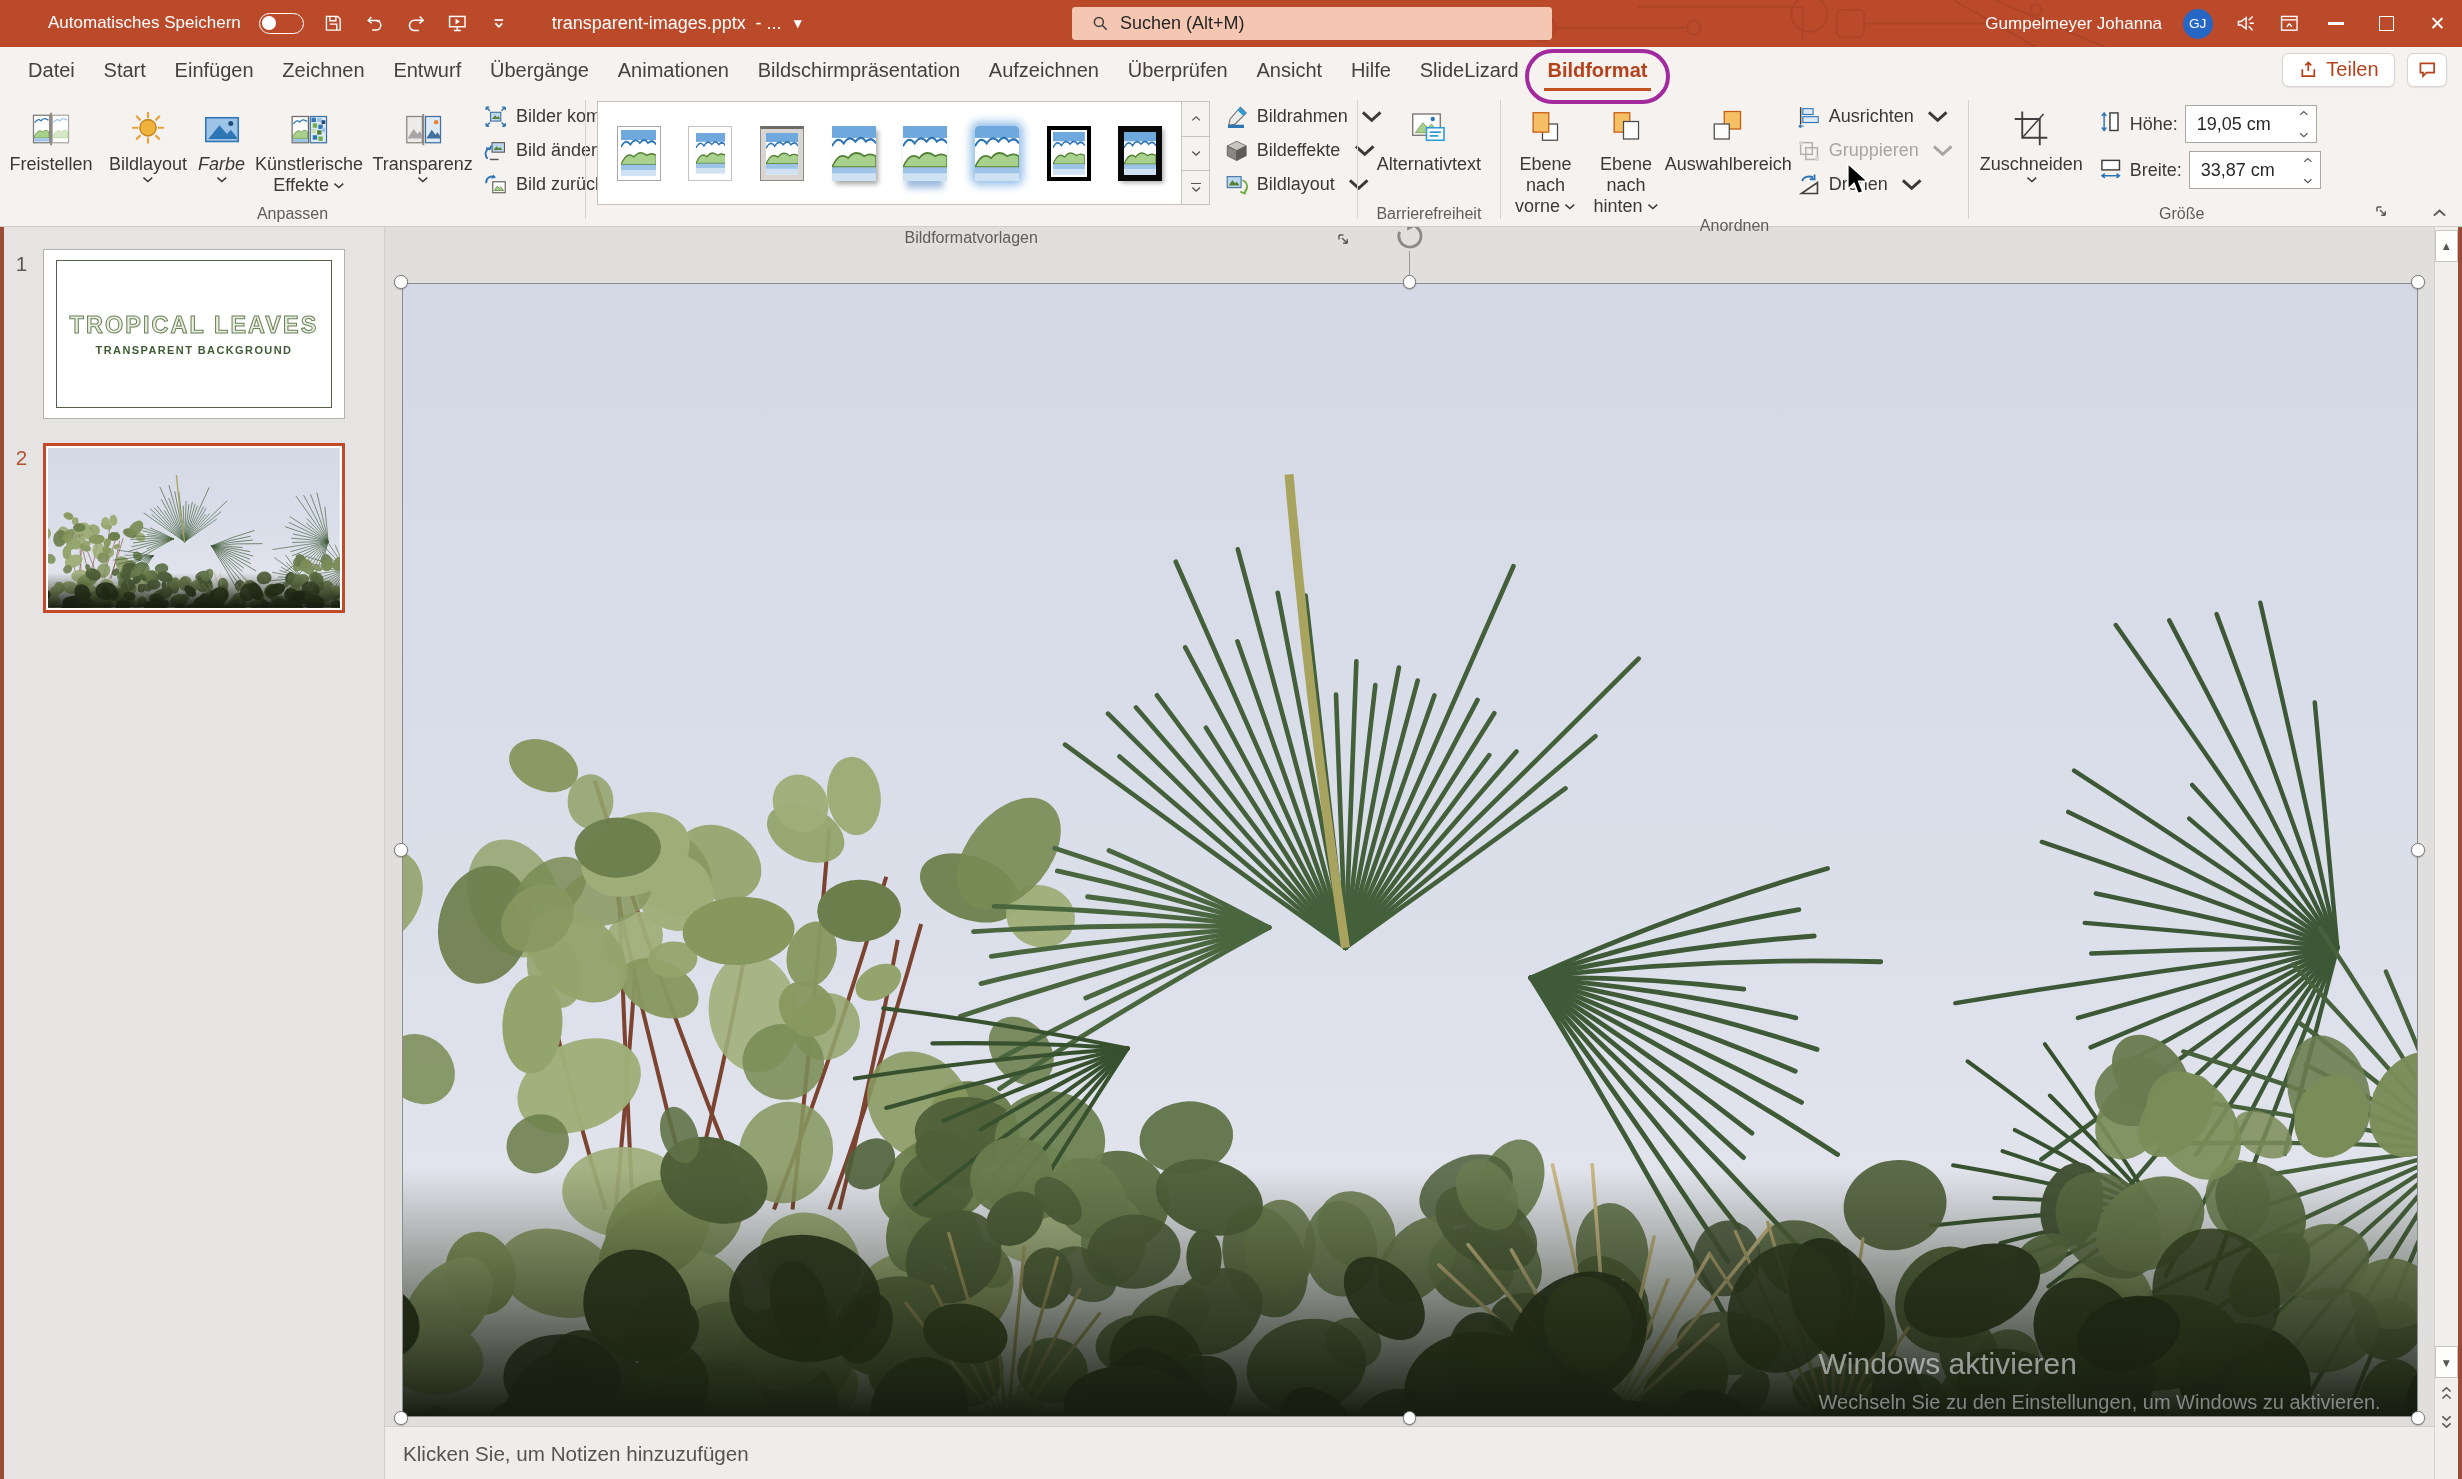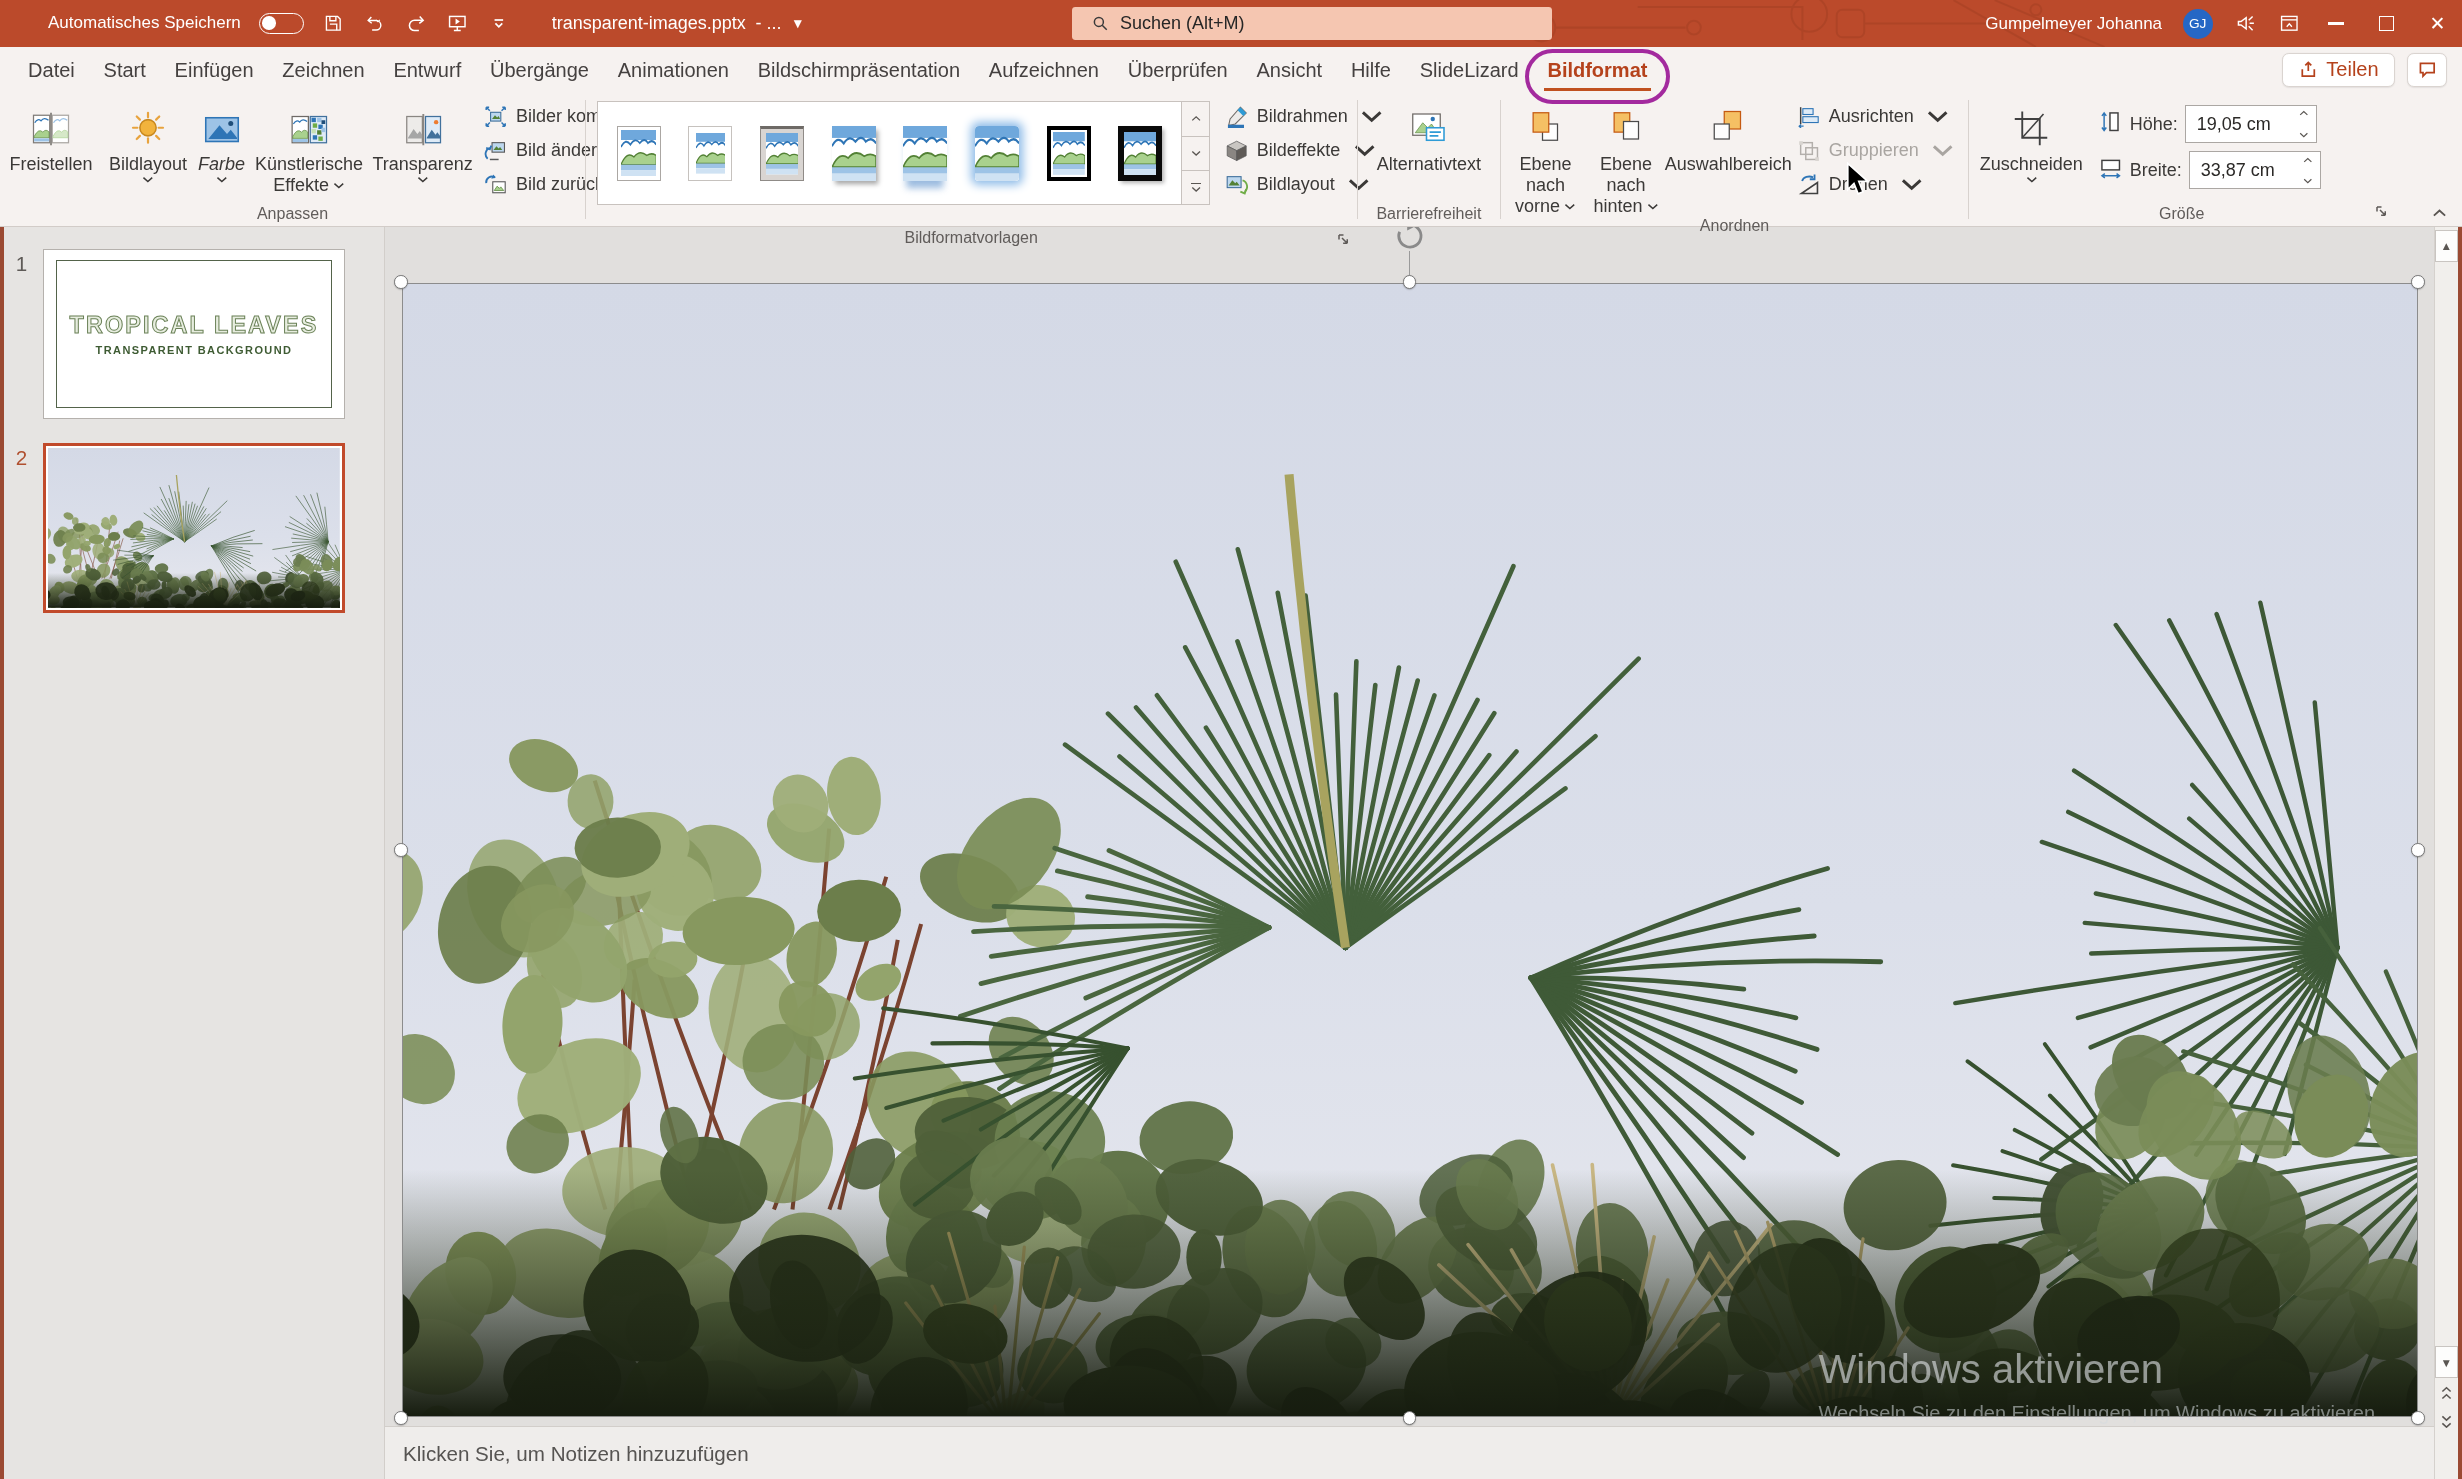--- a/index.html
+++ b/index.html
@@ -135,21 +135,21 @@
   .handle { position:absolute; width:13.7px; height:13.7px; border-radius:50%; background:#fff;
     border:1.4px solid #767676; box-shadow:0 0.7px 1.4px rgba(0,0,0,.25); z-index:5;}
   .h-tl{left:-7.6px;top:-7.6px;} .h-tm{left:calc(50% - 6.9px);top:-7.6px;} .h-tr{right:-7.6px;top:-7.6px;}
   .h-ml{left:-7.6px;top:calc(50% - 6.9px);} .h-mr{right:-7.6px;top:calc(50% - 6.9px);}
   .h-bl{left:-7.6px;bottom:-7.6px;} .h-bm{left:calc(50% - 6.9px);bottom:-7.6px;} .h-br{right:-7.6px;bottom:-7.6px;}
   .rot-stem { position:absolute; left:calc(50% - 0.7px); top:-32px; width:1.4px; height:27.5px; background:#9A9A9A; }
   .rotator { position:absolute; left:calc(50% - 16px); top:-63px; width:32px; height:32px; }
   .rotator svg { width:32px; height:32px; }
 
   .watermark { position:absolute; left:1417px; top:1064px; color:rgba(222,226,229,.62); }
-  .wm-title { font-size:40px; }
+  .wm-title { font-size:30px; }
   .wm-sub { font-size:20px; margin-top:9.6px; color:rgba(214,219,222,.55); }
 
   .notesbar { position:absolute; left:0; bottom:0; height:54px; right:28px; background:#EFEDEB;
     border-top:0.7px solid #D2CECA; display:flex; align-items:center; padding-left:18px; }
   .notes-text { font-size:20.6px; color:#565452; }
 
   .vscroll { position:absolute; right:4.1px; top:0; bottom:0; width:24px; background:#F1EFEC;
     border-left:0.7px solid #D5D1CD; display:flex; flex-direction:column; align-items:center; }
   .sc-btn { width:23px; height:32px; background:#FDFDFC; border:0.7px solid #C9C5C1;
     display:flex; align-items:center; justify-content:center; color:#5A5652; font-size:11.7px; }

